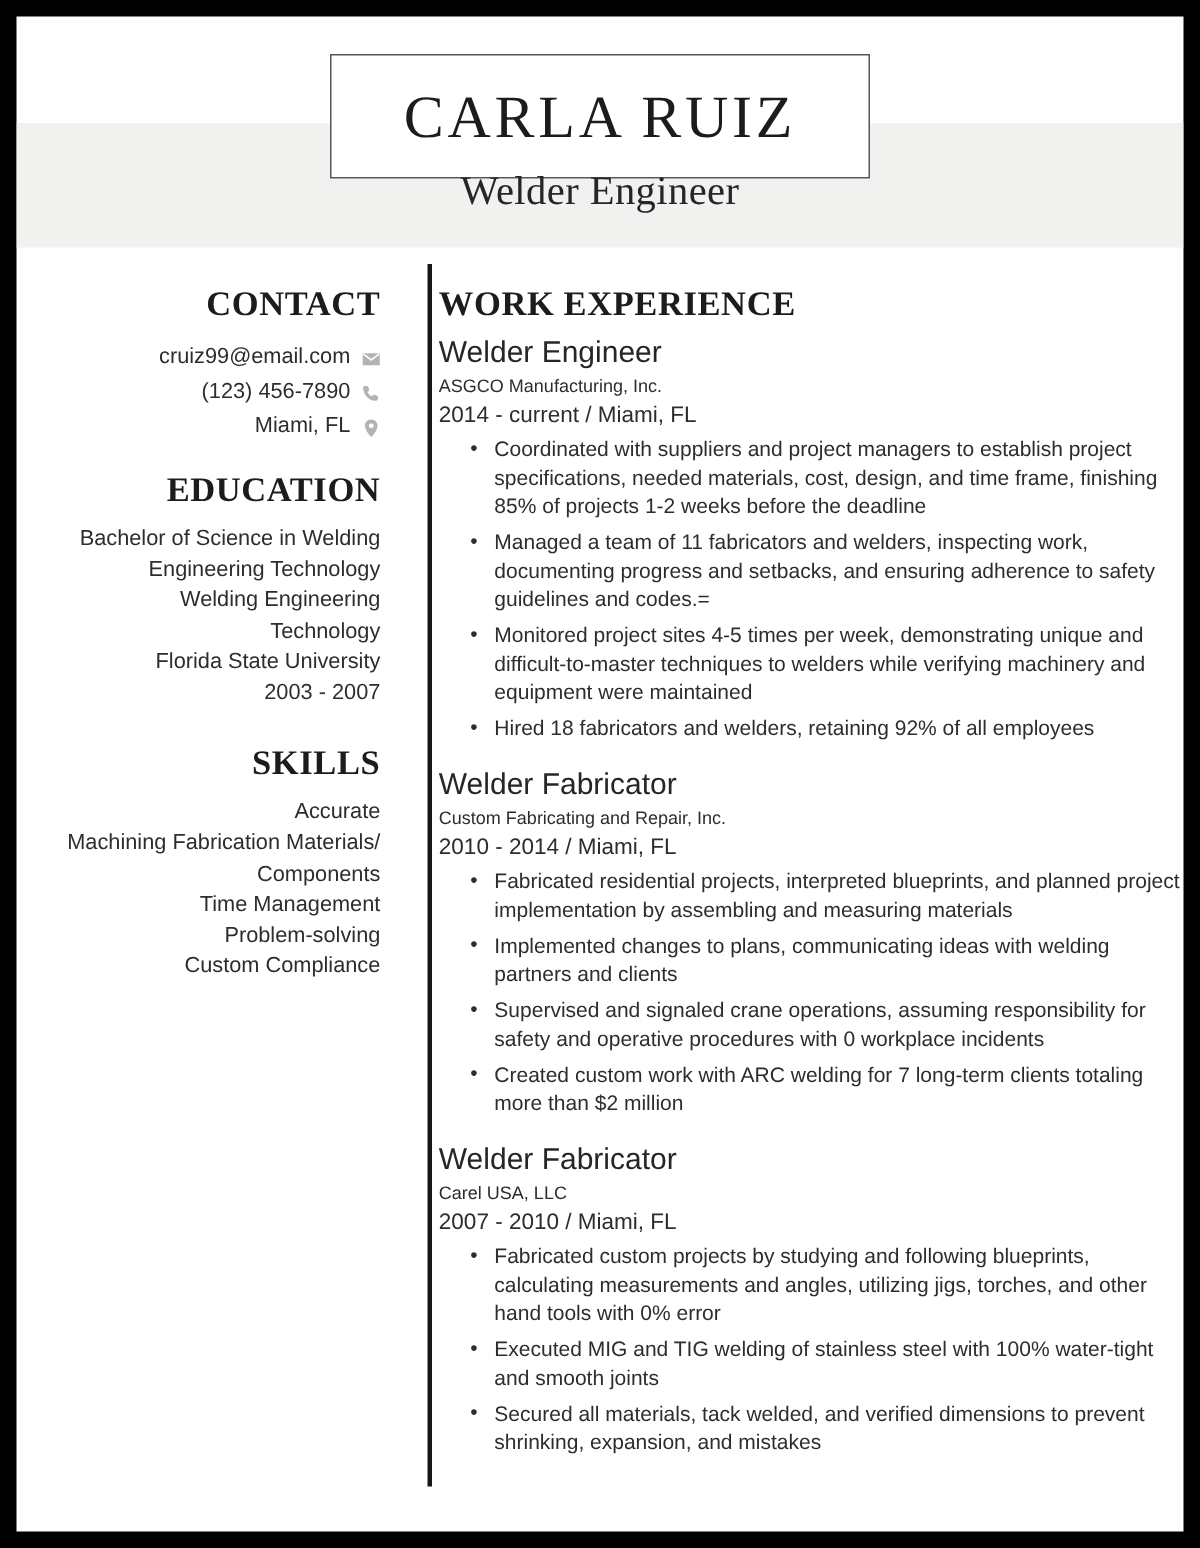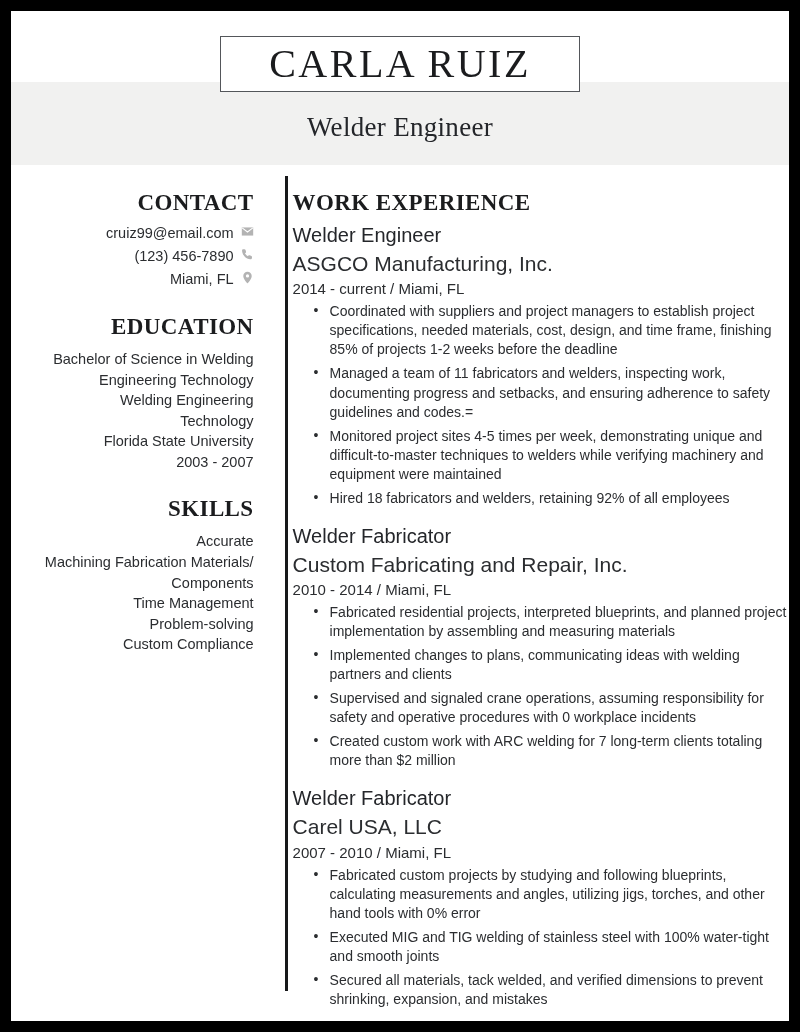--- a/index.html
+++ b/index.html
@@ -32,21 +32,21 @@
     top: 71px;
     width: 778px;
     height: 83px;
     background: #f1f1f0;
   }
   .name-box {
     position: absolute;
     left: 209px;
     top: 25px;
     width: 360px;
-    height: 56px;
+    height: 83px;
     background: #ffffff;
     border: 1.5px solid #53565a;
     display: flex;
     align-items: center;
     justify-content: center;
   }
   .name-text {
     font-family: "Liberation Serif", serif;
     font-size: 40px;
     letter-spacing: 2.5px;
@@ -98,21 +98,21 @@
     color: #1b1c1e;
     letter-spacing: 0.4px;
   }
   .sec-head-left { margin-bottom: 9px; }
   .sec-head-right { margin-bottom: 6px; }
 
   
   .contact-list { margin-bottom: 22px; }
   .contact-row {
     display: flex;
-    align-items: flex-start;
+    align-items: flex-end;
     justify-content: flex-end;
     gap: 7px;
     height: 21px;
     margin-bottom: 2px;
   }
   .contact-text {
     font-size: 14.5px;
     color: #2b2d30;
   }
   .contact-link {
@@ -138,21 +138,21 @@
 
   
   .job { margin-bottom: 15px; }
   .job-role {
     font-size: 20px;
     color: #24262a;
     line-height: 1.3;
     margin-bottom: 1px;
   }
   .job-company {
-    font-size: 21px;
+    font-size: 12px;
     color: #2b2d30;
     line-height: 1.4;
   }
   .job-meta {
     font-size: 15px;
     color: #2b2d30;
     line-height: 1.4;
     margin-bottom: 3px;
   }
   .bullets {

